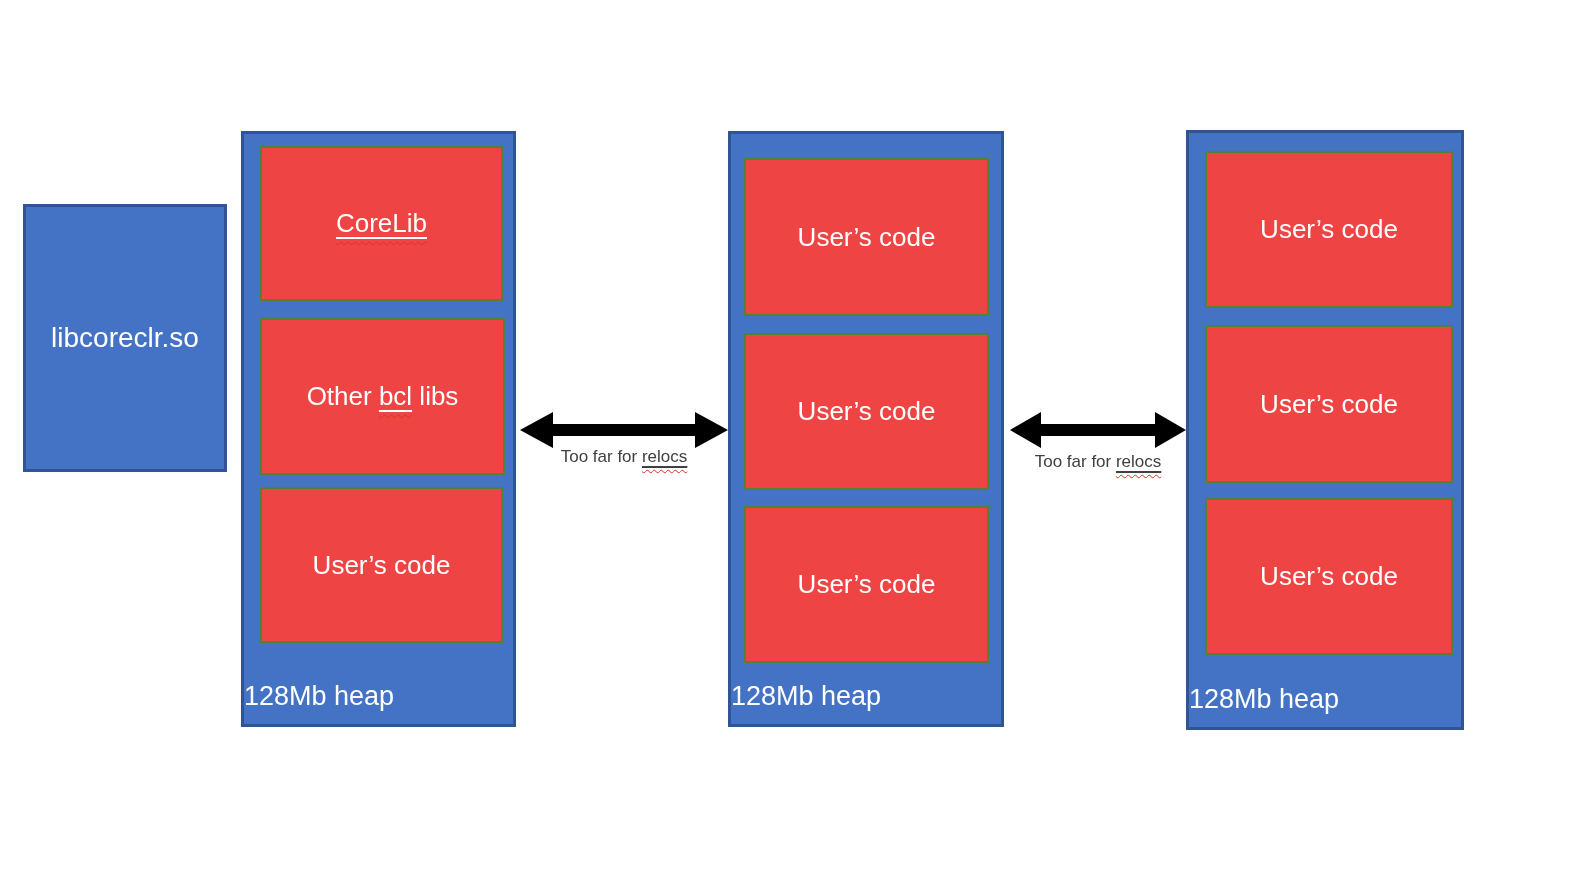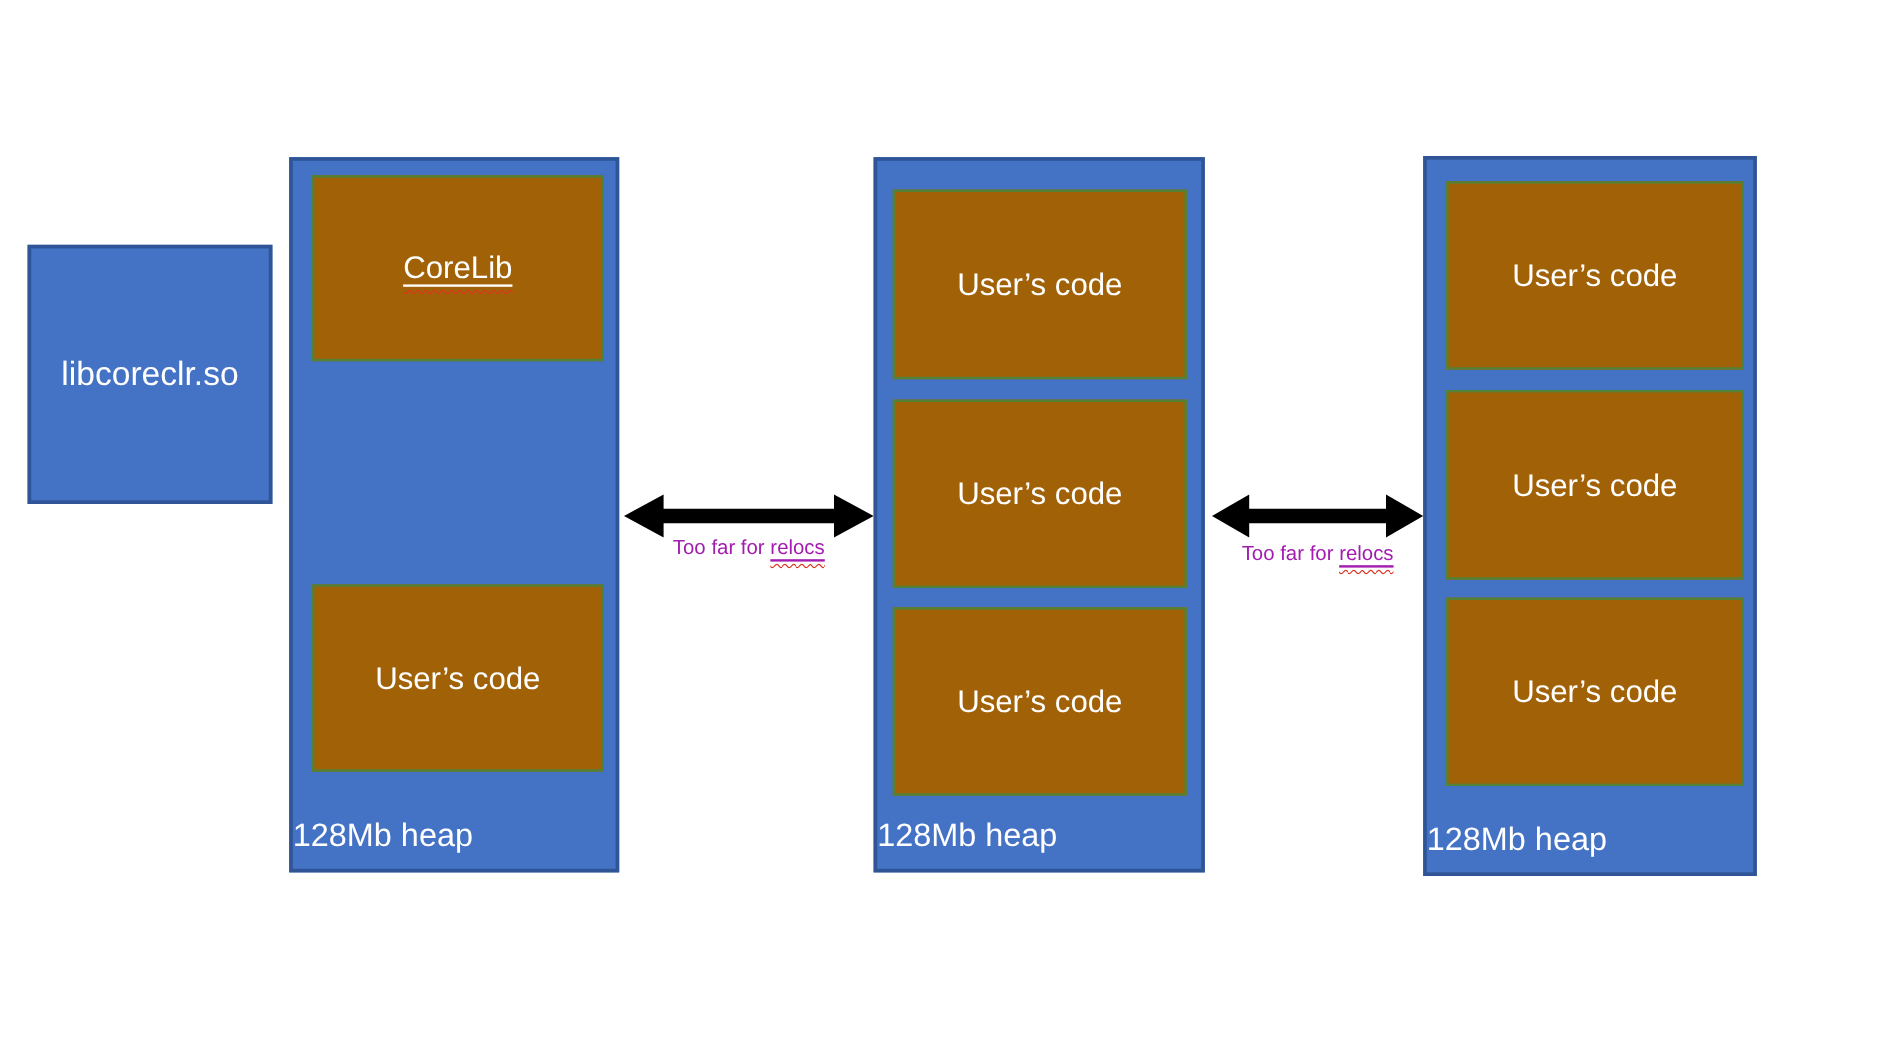--- a/index.html
+++ b/index.html
@@ -18,36 +18,36 @@
   .blue-box {
     position: absolute;
     background: #4472C4;
     border: 3px solid #2F5597;
     box-sizing: border-box;
   }
   .library {
     left: 23px;
     top: 204px;
     width: 204px;
-    height: 216px;
+    height: 268px;
     display: flex;
     align-items: center;
     justify-content: center;
   }
   .library-label {
     color: #ffffff;
     font-size: 28px;
     white-space: nowrap;
   }
   .heap1 { left: 241px;  top: 131px; width: 275px; height: 596px; }
   .heap2 { left: 728px;  top: 131px; width: 276px; height: 596px; }
   .heap3 { left: 1186px; top: 130px; width: 278px; height: 600px; }
   .green-block {
     position: absolute;
-    background: #a16207;
+    background: #ef4444;
     border: 2px solid #538135;
     box-sizing: border-box;
     display: flex;
     align-items: center;
     justify-content: center;
   }
   .h1b1 { left: 16px; top: 12px;  width: 243px; height: 155px; }
   .h1b2 { left: 16px; top: 184px; width: 245px; height: 157px; }
   .h1b3 { left: 16px; top: 353px; width: 243px; height: 156px; }
   .h2b1 { left: 13px; top: 24px;  width: 245px; height: 158px; }
@@ -76,21 +76,21 @@
     position: absolute;
     top: 410px;
     height: 40px;
   }
   .arrow1 { left: 519px;  width: 210px; }
   .arrow2 { left: 1009px; width: 178px; }
   .arrow svg { display: block; }
   .arrow-label {
     position: absolute;
     text-align: center;
-    color: #a21caf;
+    color: #404040;
     font-size: 17px;
     white-space: nowrap;
   }
   .arrow-label1 { left: 519px;  width: 210px; top: 447px; }
   .arrow-label2 { left: 1009px; width: 178px; top: 452px; }
   .u {
     text-decoration: underline;
     text-decoration-thickness: 2px;
     text-underline-offset: 5px;
   }
@@ -109,20 +109,23 @@
 
 <div class="canvas">
 
   <div class="blue-box library">
     <span class="library-label">libcoreclr.so</span>
   </div>
 
   <div class="blue-box heap1">
     <div class="green-block h1b1">
       <span class="block-label"><span></span><span class="u"><span class="squiggle">CoreLib</span></span><span></span></span>
+    </div>
+    <div class="green-block h1b2">
+      <span class="block-label"><span>Other </span><span class="u"><span class="squiggle">bcl</span></span><span> libs</span></span>
     </div>
     <div class="green-block h1b3">
       <span class="block-label"><span>User’s code</span><span class="u"><span class="squiggle"></span></span><span></span></span>
     </div>
     <div class="heap-label">128Mb heap</div>
   </div>
 
   <div class="arrow arrow1">
     <svg width="210" height="40" viewBox="0 0 210 40">
       <polygon points="1,20 34,2 34,14 176,14 176,2 209,20 176,38 176,26 34,26 34,38" fill="#000000"></polygon>

